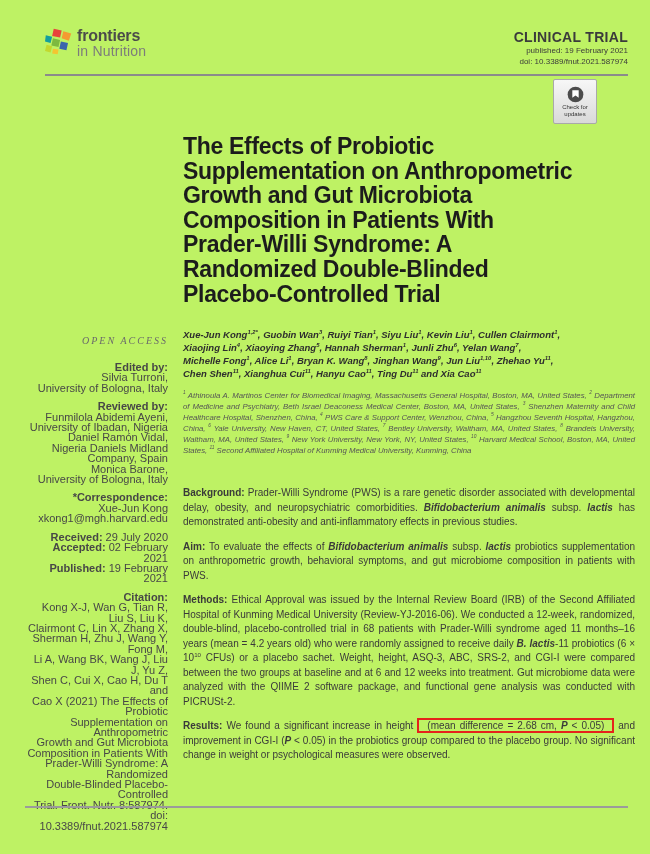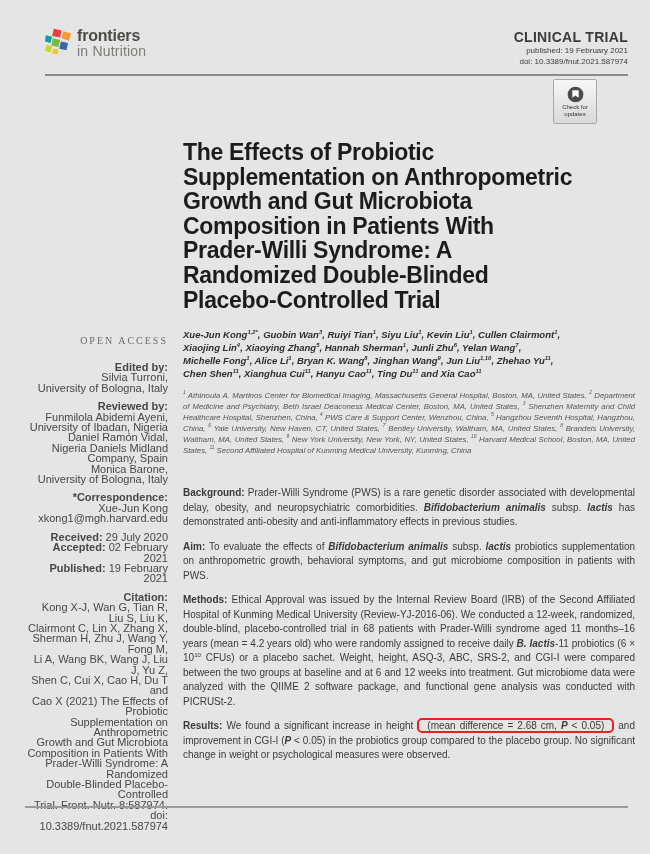--- a/index.html
+++ b/index.html
@@ -1,17 +1,17 @@
 <!DOCTYPE html>
 <html style="--hl: #e5231b;"><head>
 <meta charset="utf-8">
 <style>
   html,body{margin:0;padding:0;background:#ffffff;}
   .page{
-    position:relative; width:650px; height:854px; background:#e5e5e5;
+    position:relative; width:650px; height:854px; background:#bef264;
     font-family:"Liberation Sans", sans-serif; color:#3a3a3a; overflow:hidden;
   }
   
   .logo{position:absolute; left:45px; top:27px; display:flex; align-items:flex-start; gap:5px;}
   .logo-mark{width:27px; height:27px; margin-top:1px;}
   .wordmark-top{font-size:16px; font-weight:bold; color:#4b4b4a; letter-spacing:-0.2px; line-height:17px;}
   .wordmark-bottom{font-size:14px; color:#7c7c7b; line-height:15px; letter-spacing:0.2px;}
   .header-right{position:absolute; right:22px; top:29px; text-align:right;}
   .article-type{font-size:14px; font-weight:bold; color:#3b3b3b; letter-spacing:0.3px;}
   .header-meta{font-size:8px; color:#3b3b3b; line-height:11px;}
@@ -20,49 +20,49 @@
   .badge{
     position:absolute; top:79px; right:53px; width:44px; height:45px;
     border:1px solid #a9a9a9; background:linear-gradient(#f7f7f7,#d9d9d9);
     display:flex; flex-direction:column; align-items:center; justify-content:center;
     gap:1px; cursor:pointer; box-sizing:border-box; border-radius:2px;
   }
   .badge-icon{width:17px; height:17px;}
   .badge-text{font-size:6px; color:#333; line-height:6.5px; text-align:center;}
   
   .title{
-    position:absolute; left:183px; top:140px; width:452px;
+    position:absolute; left:183px; top:134px; width:452px;
     font-size:23px; font-weight:bold; color:#1c1c1c; line-height:24.6px;
     letter-spacing:-0.3px; white-space:pre-line;
   }
   .authors{
     position:absolute; left:183px; top:328px; width:452px;
     font-size:9.5px; font-weight:bold; font-style:italic; color:#2e2e2e;
     line-height:13px; white-space:pre-line;
   }
   .affiliations{
     position:absolute; left:183px; top:390px; width:452px;
     font-size:7.8px; font-style:italic; color:#555; line-height:11px; text-align:justify;
   }
   
   .sidebar{position:absolute; left:25px; top:335px; width:143px; text-align:right;}
   .open-access{
     font-family:"Liberation Serif", serif;
-    font-size:10px; color:#6b6b6b; letter-spacing:2px; margin-bottom:16px;
+    font-size:10px; color:#6b6b6b; letter-spacing:2px; margin-bottom:16px;font-style:italic;
   }
   .sb-blocks{font-size:11px; color:#474747; line-height:10.4px;}
   .sb-block{margin-bottom:8px;}
   .seg-b{font-weight:bold;}
   .seg-i{font-style:italic;font-weight:bold;}
   sup{font-size:0.62em; line-height:0; vertical-align:super;}
   
   .abstract{position:absolute; left:183px; top:486px; width:452px;}
   .abstract p{margin:0 0 10px 0; font-size:10px; line-height:14.5px; text-align:justify; color:#3a3a3a;}
   .seg-box{
-    border:2.5px solid var(--hl,#e5231b); border-radius:5px; padding:0 8px;
+    border:2.5px solid var(--hl,#e5231b); border-radius:0; padding:0 8px;
     -webkit-box-decoration-break:clone; box-decoration-break:clone;
   }
   
   .footer-rule{position:absolute; left:25px; right:22px; top:806px; height:1.5px; background:#9b9b9b;}
   .footer{position:absolute; left:25px; right:22px; top:812px; display:flex; font-size:7.8px; color:#3f3f3f;align-items:flex-end;}
   .footer-left{flex:1; text-align:left;}
   .footer-page{width:40px; text-align:center; font-weight:bold;}
   .footer-right{flex:1; text-align:right;margin-top:40px;}
 </style>
 </head>

